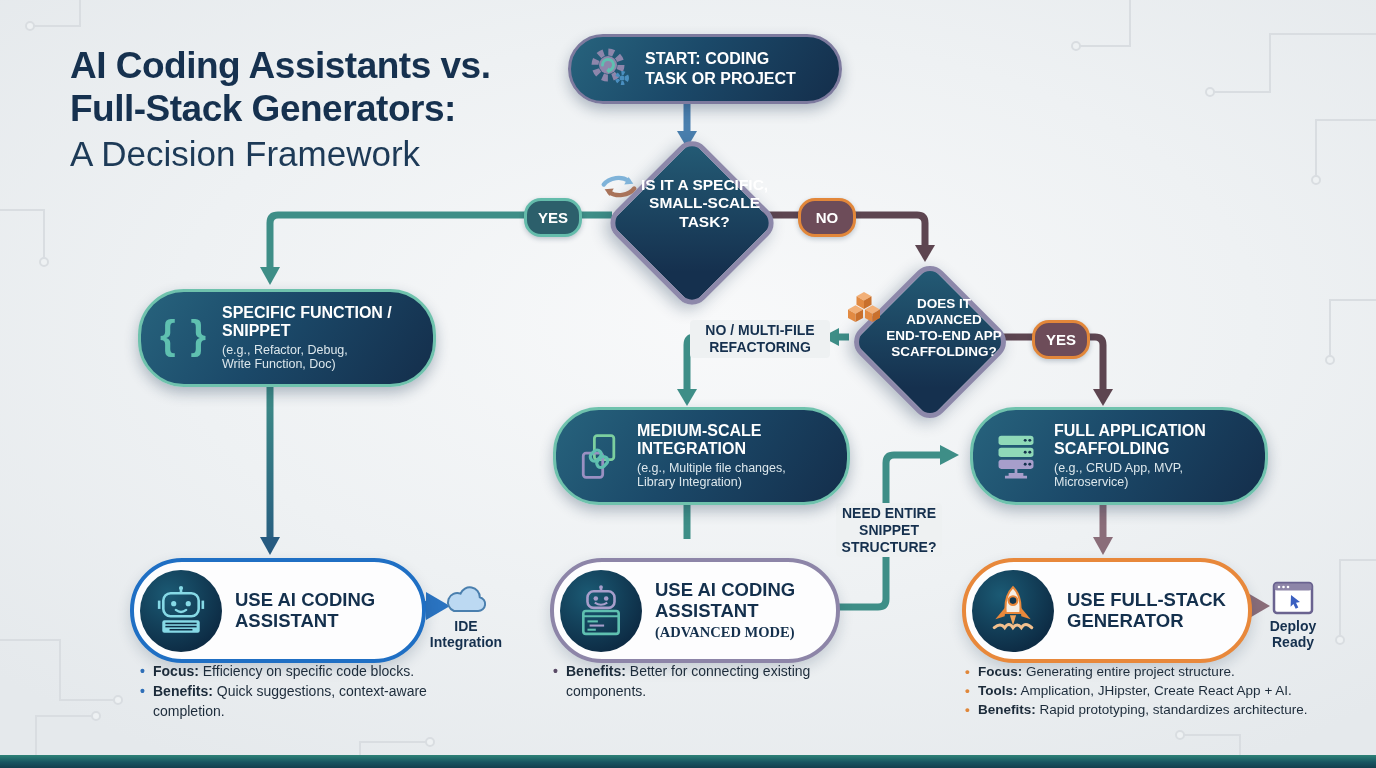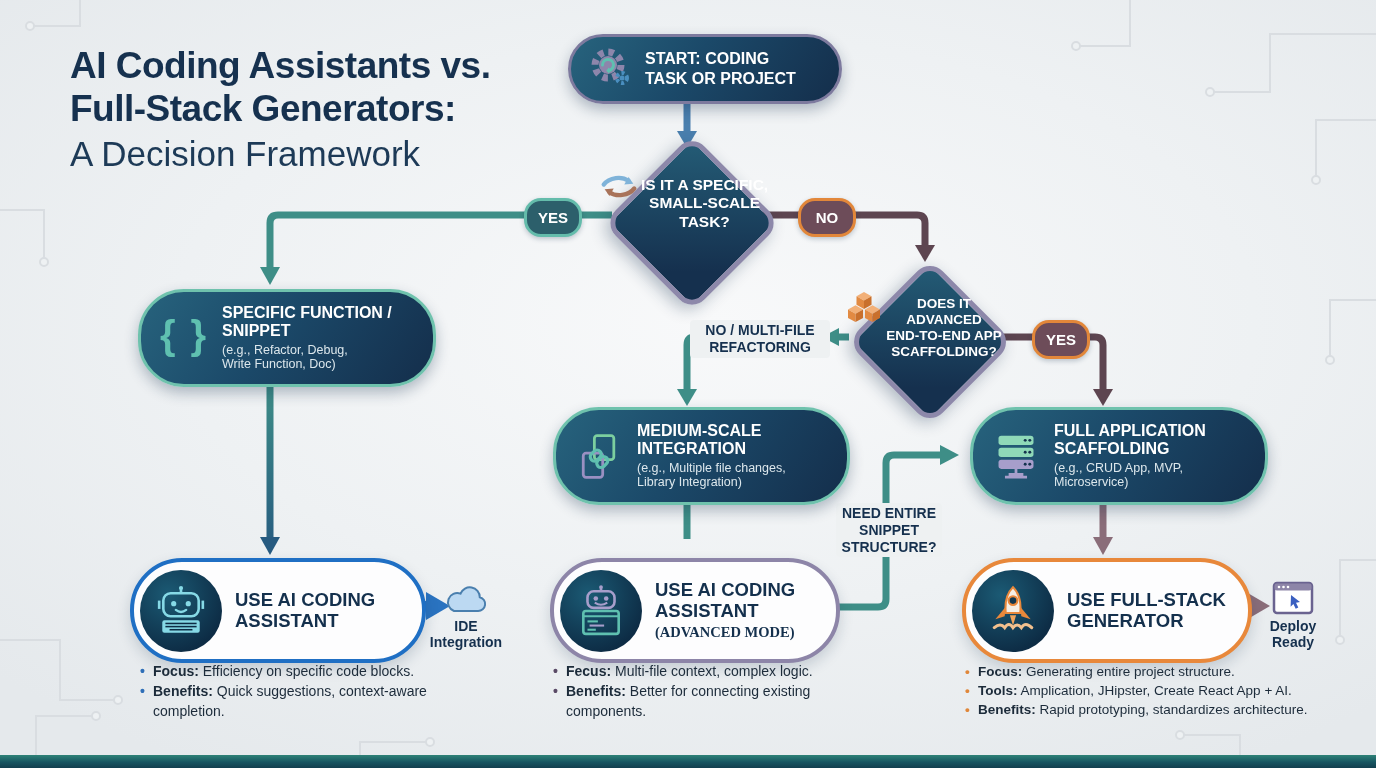--- a/index.html
+++ b/index.html
@@ -369,21 +369,20 @@
     <span class="ln">Deploy</span>
     <span class="ln">Ready</span>
   </div>
 
   <div class="list blue" style="left:140px;top:662px;width:320px;">
     <div class="li"><span class="b-label">Focus:</span> <span>Efficiency on specific code blocks.</span></div>
     <div class="li"><span class="b-label">Benefits:</span> <span>Quick suggestions, context-aware completion.</span></div>
   </div>
 
   <div class="list purple" style="left:553px;top:662px;width:310px;">
-    <div class="li"><span class="b-label">Fecus:</span> <span>Multi-file context, complex logic.</span></div>
     <div class="li"><span class="b-label">Benefits:</span> <span>Better for connecting existing components.</span></div>
   </div>
 
   <div class="list orange wide" style="left:965px;top:662px;width:395px;">
     <div class="li"><span class="b-label">Focus:</span> <span>Generating entire project structure.</span></div>
     <div class="li"><span class="b-label">Tools:</span> <span>Amplication, JHipster, Create React App + AI.</span></div>
     <div class="li"><span class="b-label">Benefits:</span> <span>Rapid prototyping, standardizes architecture.</span></div>
   </div>
 
   <div class="bottom-bar"></div>

